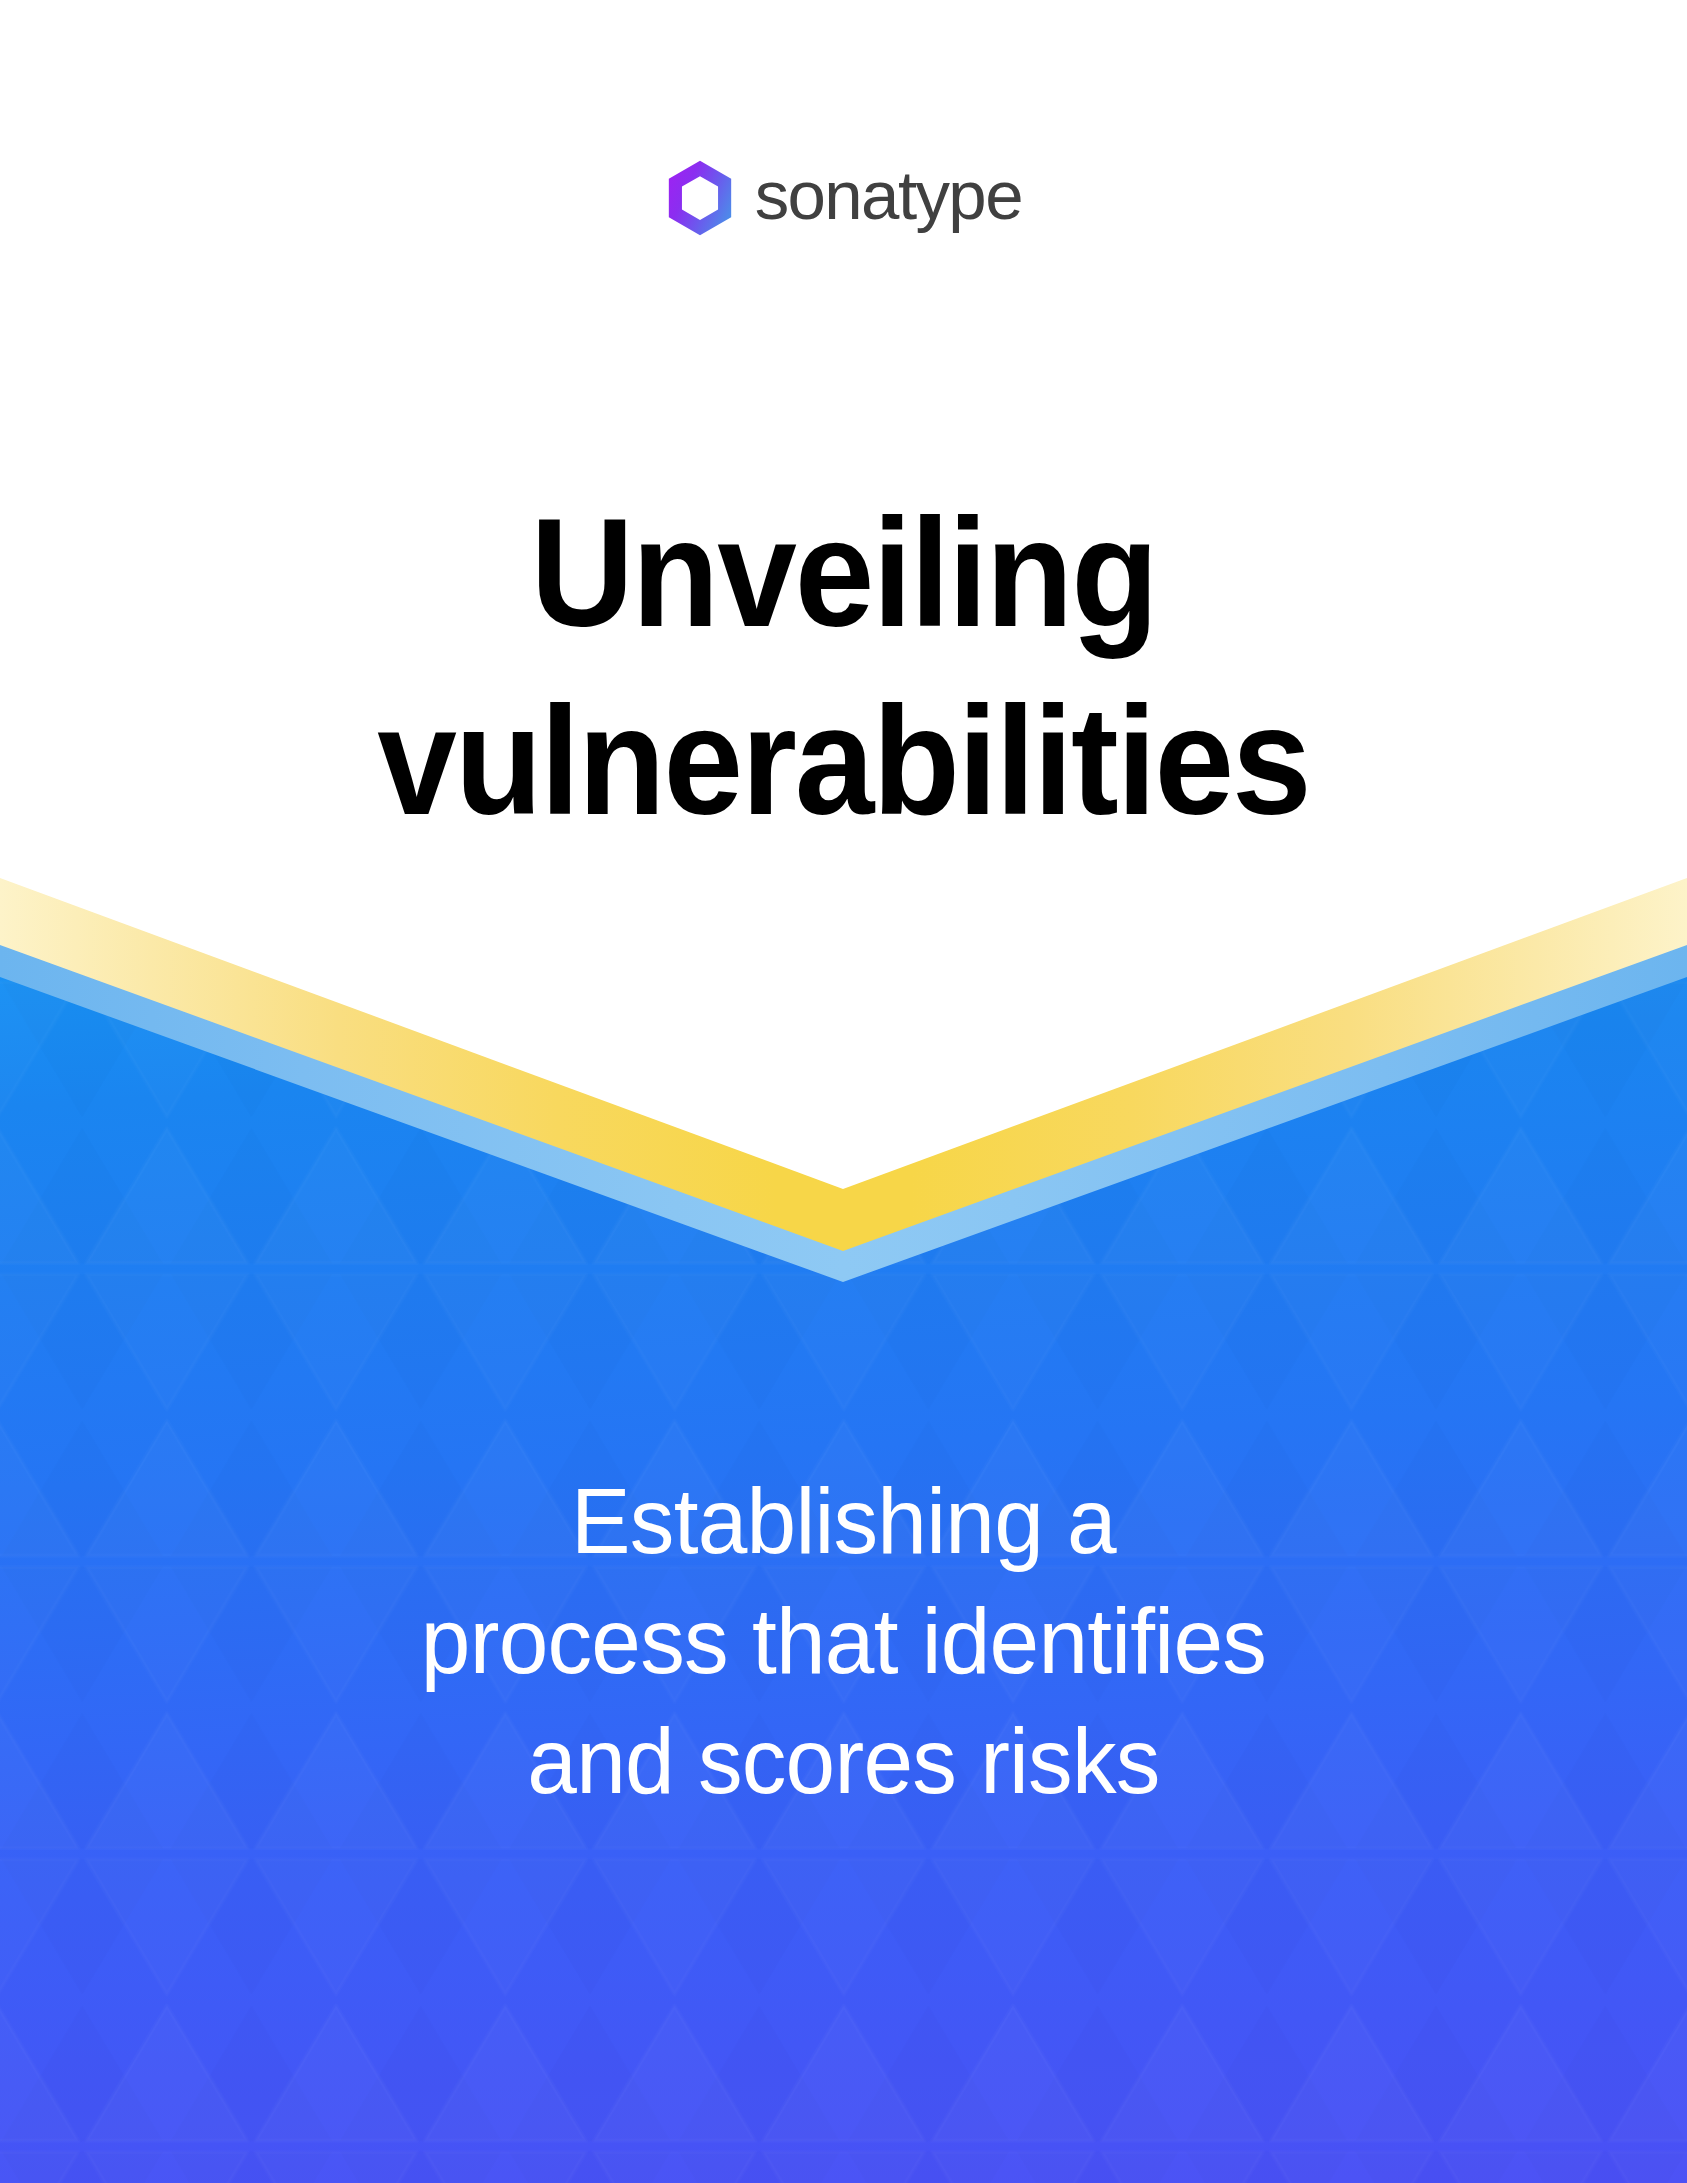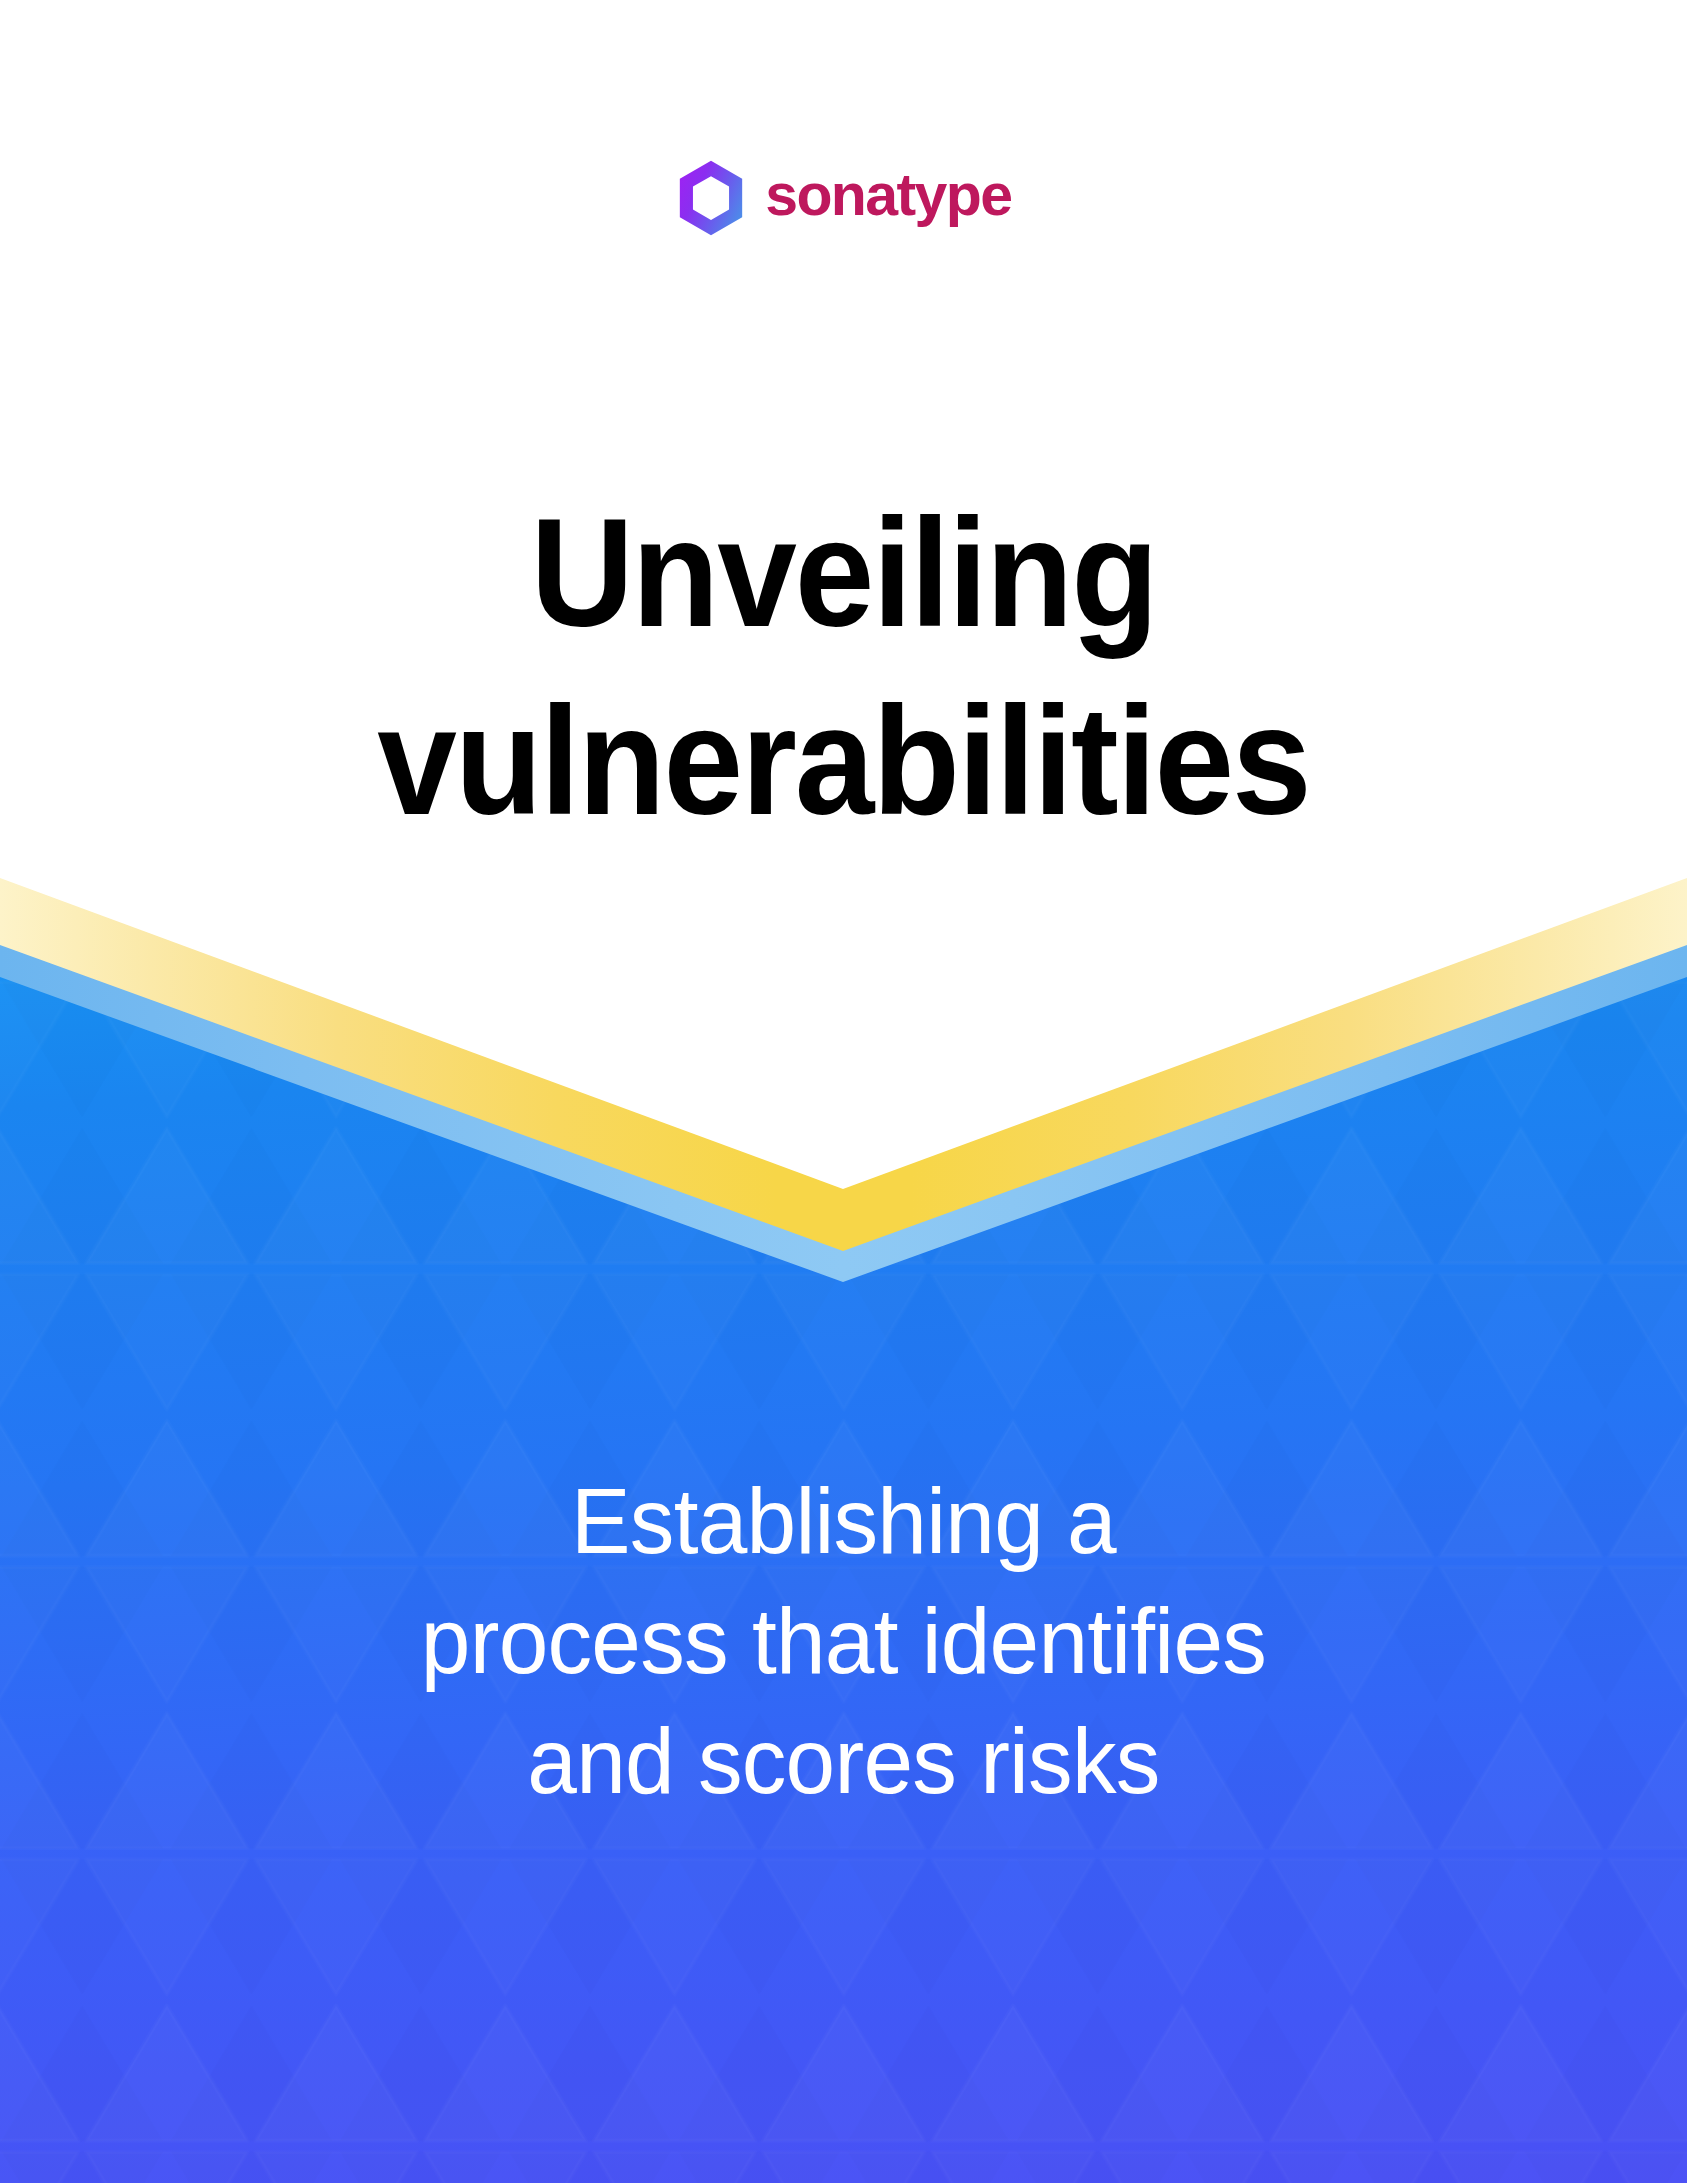--- a/index.html
+++ b/index.html
@@ -116,25 +116,25 @@
     height: 82px;
     z-index: 6;
     display: flex;
     align-items: center;
     justify-content: center;
     gap: 19.6px;
   }
   #logo-mark { width: 70px; height: 78px; display: block; flex: 0 0 auto; }
   #logo-wordmark {
     font-family: "Liberation Sans", sans-serif;
-    font-size: 59px;
+    font-size: 69px;
     line-height: 1;
-    font-weight: 700;
+    font-weight: 400;
     letter-spacing: -1.6px;
-    color: #be185d;
+    color: #404040;
     white-space: nowrap;
     transform: translateY(-3.3px);
   }
 
   
   #headline {
     position: absolute;
     left: 0;
     top: 377px;
     width: 1687px;

